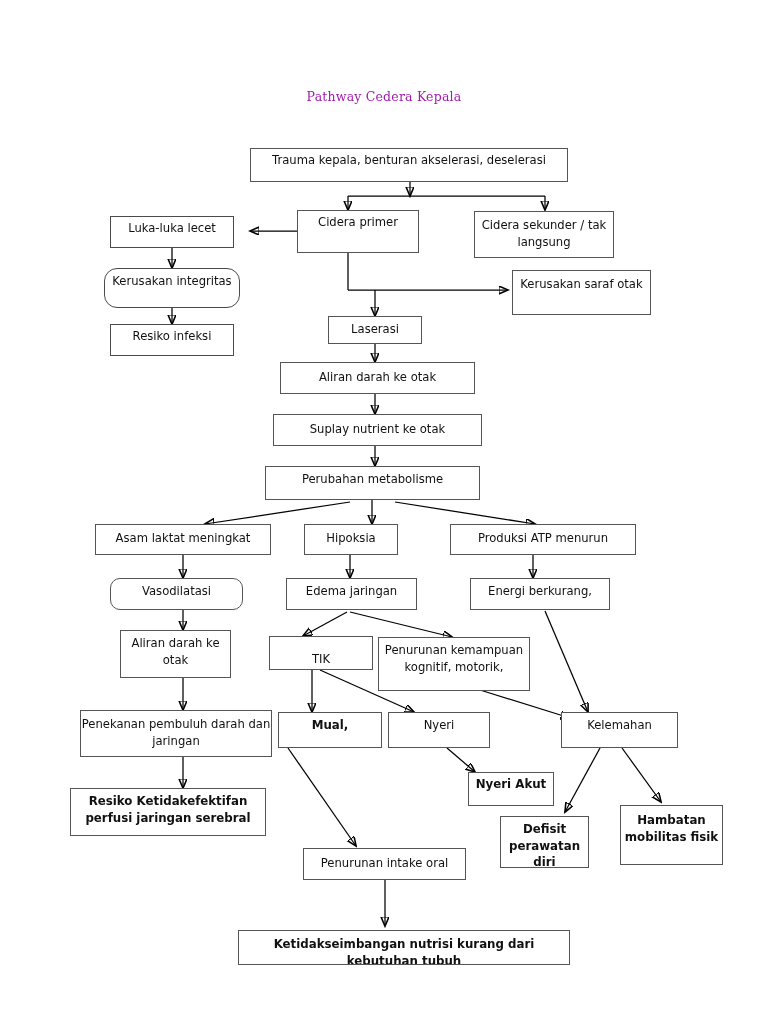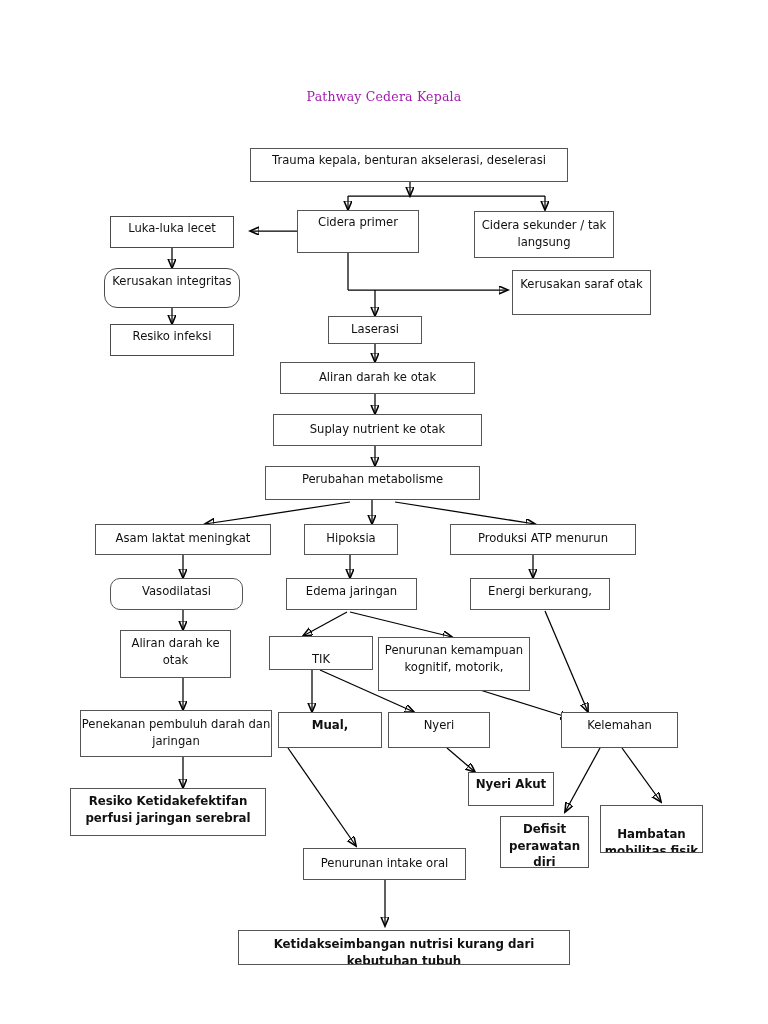--- a/index.html
+++ b/index.html
@@ -172,19 +172,19 @@
   <div class="node thick" style="left:388px; top:712px; width:102px; height:36px; padding-top:4px;">Nyeri</div>
 
   <div class="node thick" style="left:561px; top:712px; width:117px; height:36px; padding-top:4px;">Kelemahan</div>
 
   <div class="node thick bold" style="left:70px; top:788px; width:196px; height:48px; padding-top:4px;">Resiko Ketidakefektifan perfusi jaringan serebral</div>
 
   <div class="node thick bold" style="left:446px; top:772px; width:86px; height:34px; padding-top:3px;margin-left:22px;">Nyeri Akut</div>
 
   <div class="node thick bold" style="left:500px; top:816px; width:89px; height:52px; padding-top:4px;">Defisit perawatan diri</div>
 
-  <div class="node thick bold" style="left:600px; top:805px; width:103px; height:48px; padding-top:20px;">Hambatan mobilitas fisik</div>
+  <div class="node thick bold" style="left:620px; top:805px; width:103px; height:60px; padding-top:6px;">Hambatan mobilitas fisik</div>
 
   <div class="node thick" style="left:303px; top:848px; width:163px; height:32px; padding-top:6px;">Penurunan intake oral</div>
 
   <div class="node thick bold" style="left:238px; top:930px; width:332px; height:35px; padding-top:5px;">Ketidakseimbangan nutrisi kurang dari kebutuhan tubuh</div>
 
 </div>
 
 </body></html>

